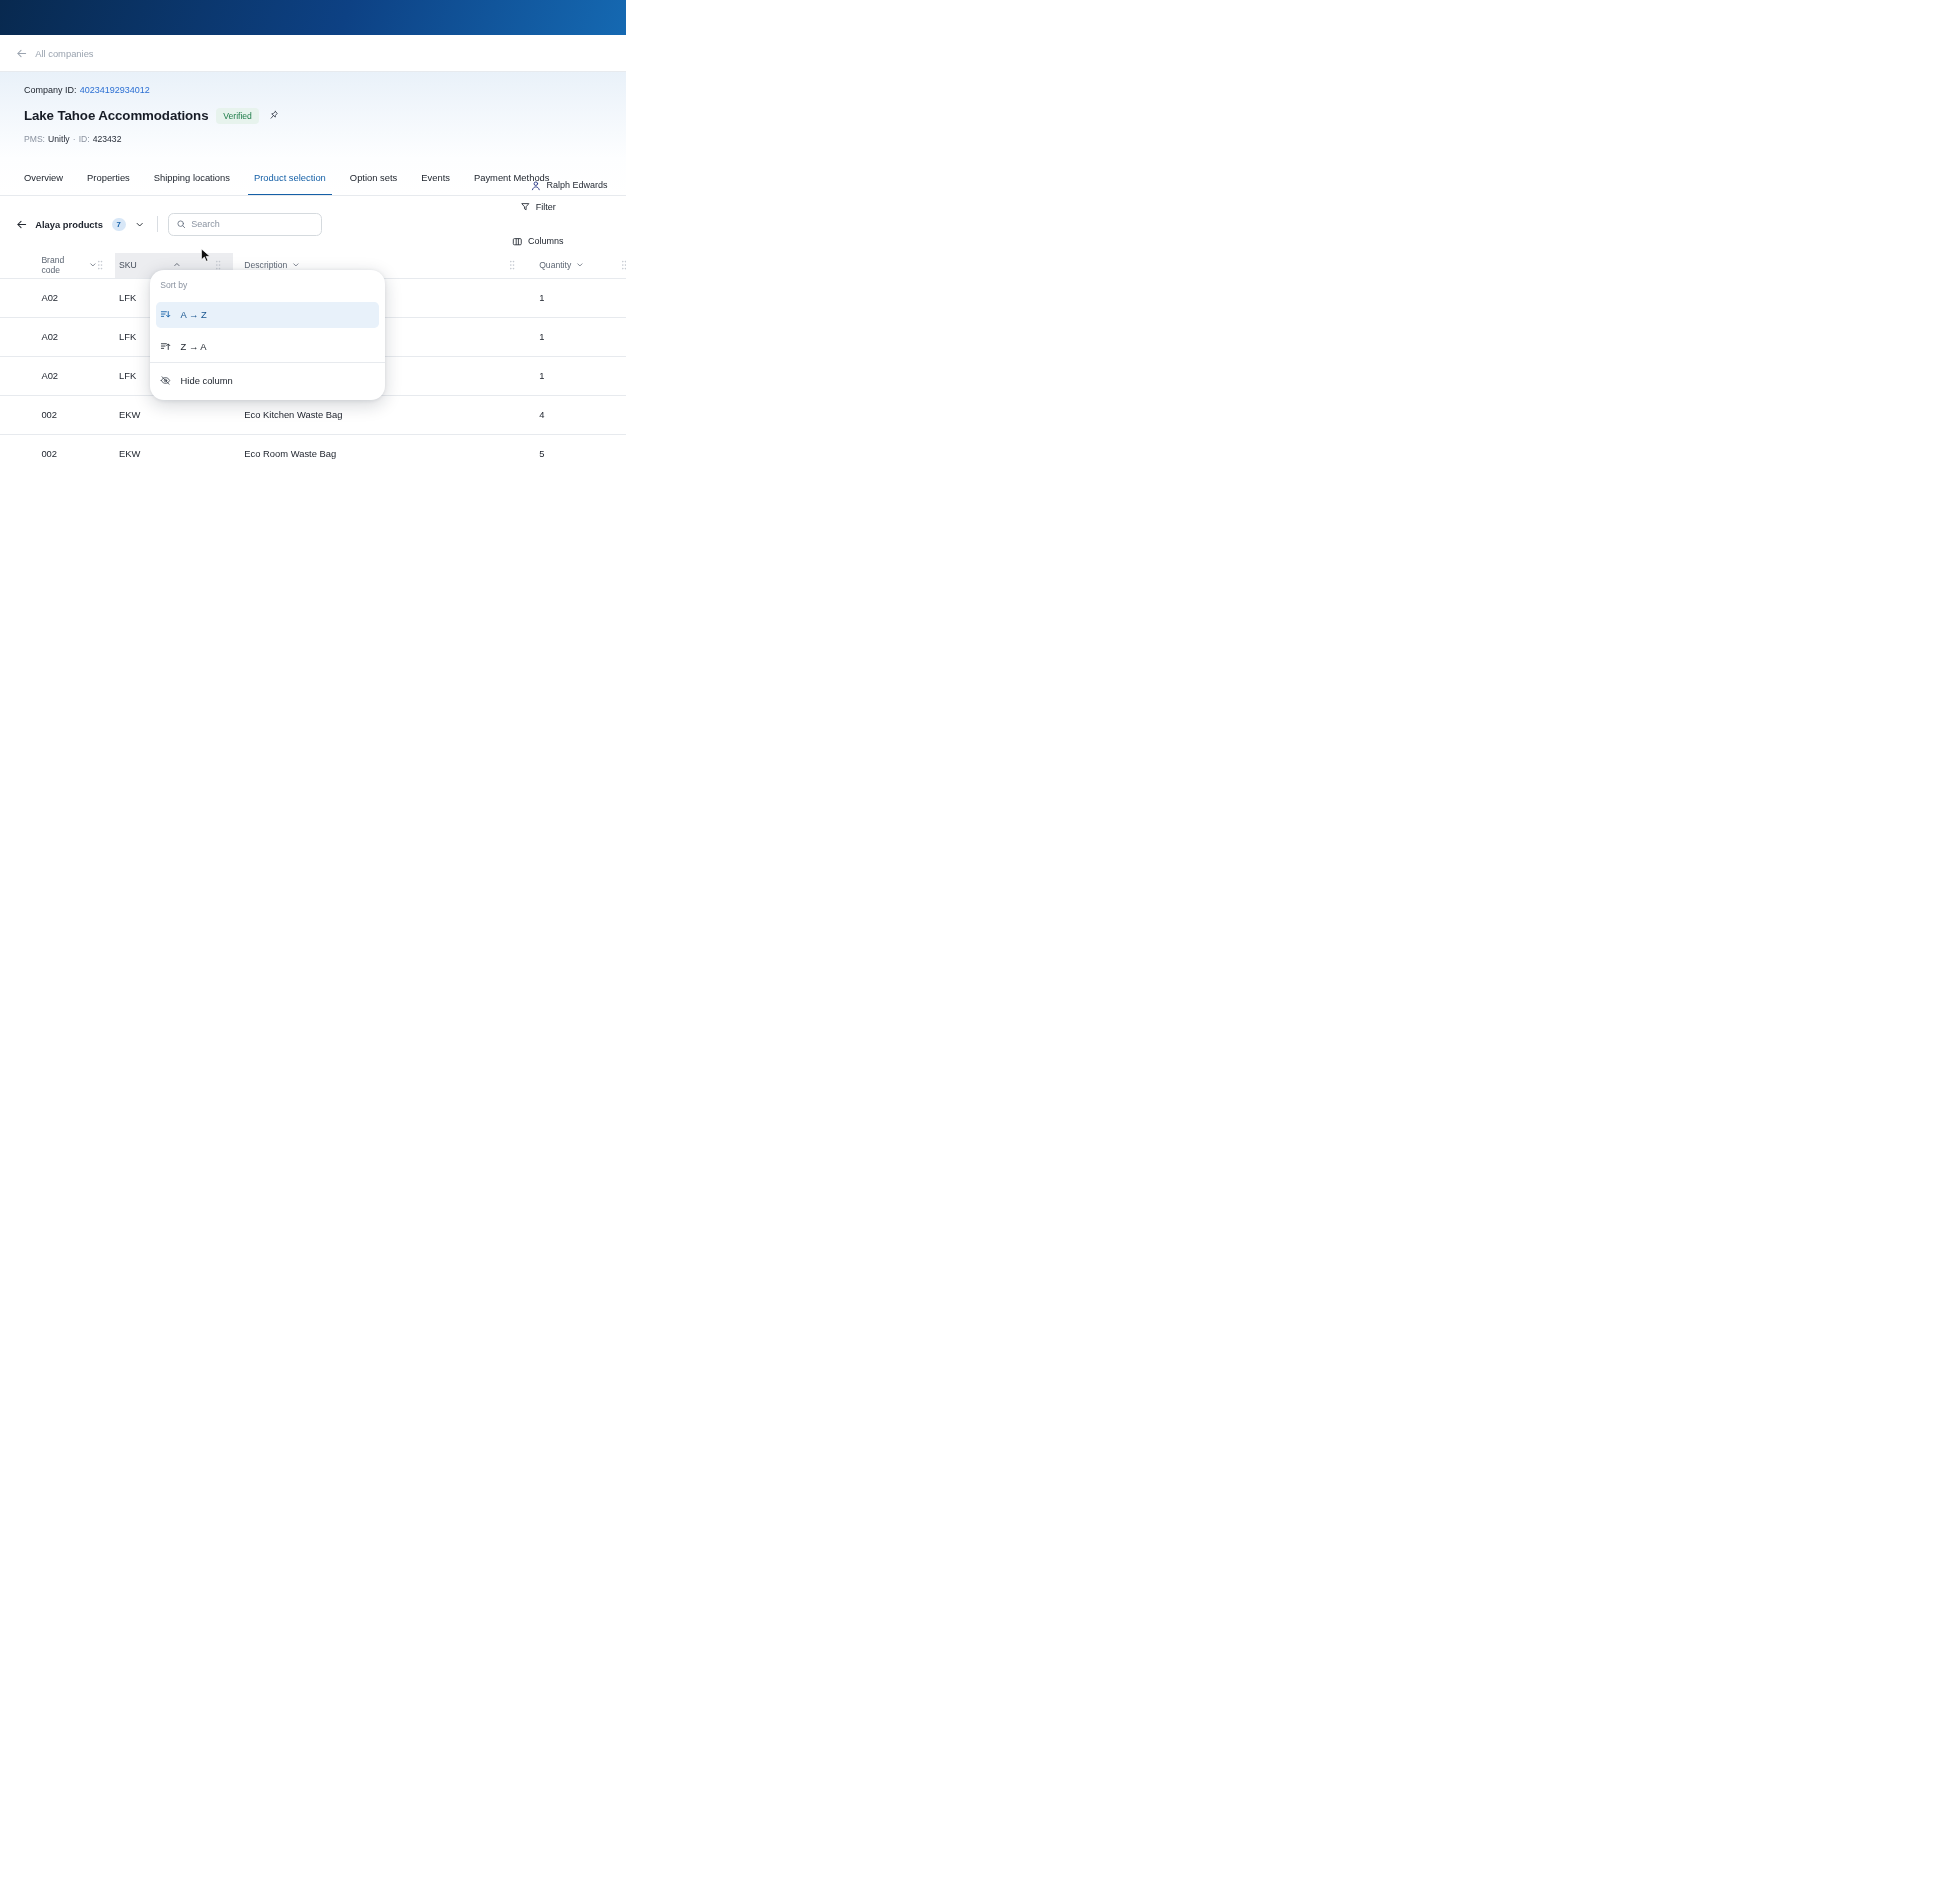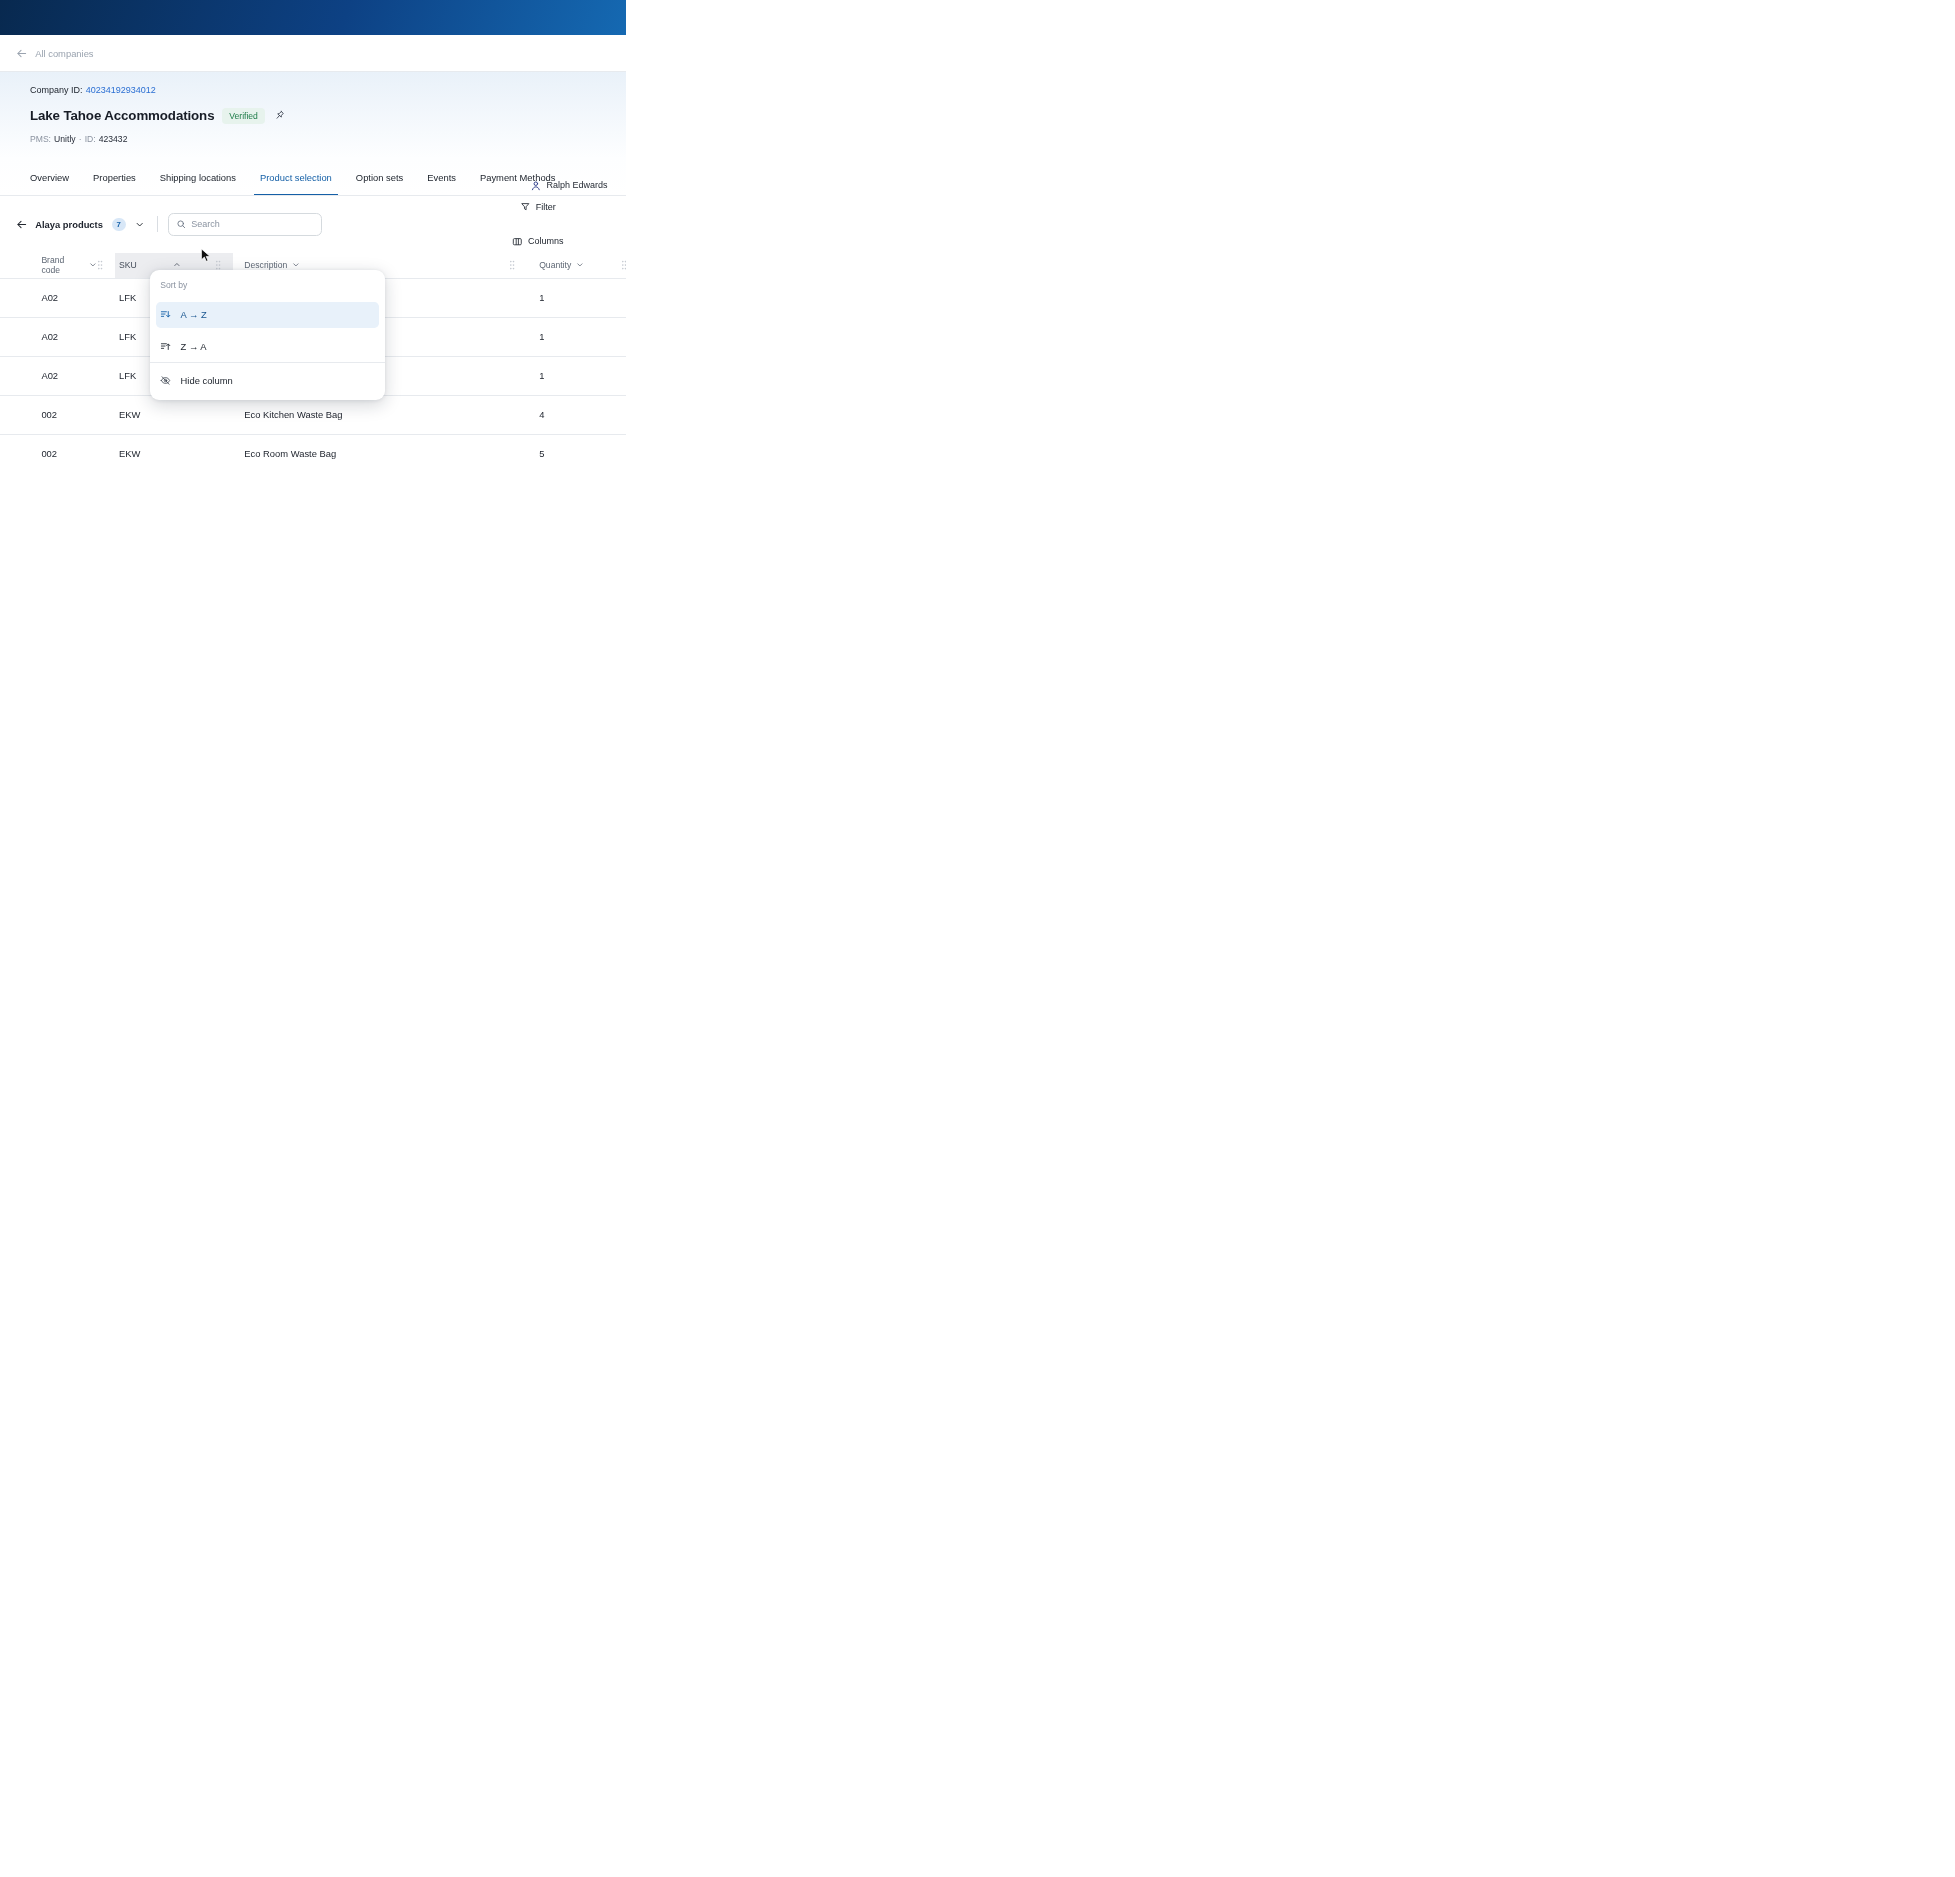--- a/index.html
+++ b/index.html
@@ -9,21 +9,21 @@
 
   
   .topbar { height:35px; background:linear-gradient(110deg,#08294f 0%, #0d4184 55%, #1569b2 100%); }
 
   
   .breadcrumb-row { height:37px; display:flex; align-items:center; gap:7.8px; padding-left:16.4px;
     border-bottom:0.4px solid #e7eaee; background:#fff; cursor:pointer; }
   .breadcrumb-label { font-size:9.4px; color:#9aa3af; }
 
   
-  .company-header { position:relative; padding:13px 0 0 30px;
+  .company-header { position:relative; padding:13px 0 0 24px;
     background:linear-gradient(180deg,#e9f1f9 0%, #fdfeff 70%, #ffffff 100%);
     border-bottom:0.4px solid #e7eaee; }
   .company-id-line { font-size:9px; display:flex; gap:3.1px; align-items:baseline; }
   .company-id-link { color:#2b6fd3; text-decoration:none; }
   .company-name-row { margin-top:12.5px; display:flex; align-items:center; gap:7.8px; }
   .company-name { font-size:13.3px; font-weight:700; letter-spacing:-0.1px; color:#171c26; line-height:16.4px; }
   .badge-verified { background:#e7f3ed; color:#1e7c48; font-size:8.6px; font-weight:500;
     padding:3.1px 7px; border-radius:3.9px; line-height:10.2px; }
   .pin-btn { margin-left:1.6px; display:flex; align-items:center; cursor:pointer; }
   .user-chip { position:absolute; right:18.4px; top:108px; display:flex; align-items:flex-start; gap:5.1px;
@@ -62,21 +62,21 @@
   .th .chev { margin-left:4.7px; display:flex; align-items:center; }
   .th .drag { margin-left:auto; margin-right:11.7px; display:flex; align-items:center; cursor:grab; }
   .th.c3 .drag { margin-right:14px; }
   .th.c4 .drag { margin-right:-0.8px; }
   .th.sorted { background:#ecedf0; color:#454d5a; }
   .c1 { padding-left:9.4px;margin-left:32px; } .c2 { padding-left:4px;gap:32px; } .c3 { padding-left:11.3px; } .c4 { padding-left:10.2px; }
   .trow { height:39px; border-bottom:0.4px solid #e7eaee; align-items:center; font-size:9.4px; color:#1c212b; }
   .td { white-space:nowrap; overflow:hidden; }
 
   
-  .sort-menu { position:absolute; left:150px; top:270px; width:235px; background:#fff; border-radius:9px;
+  .sort-menu { position:absolute; left:150px; top:270px; width:235px; background:#fff; border-radius:14px;
     box-shadow:0 4.7px 17px rgba(18,28,45,0.18), 0 0.8px 3.9px rgba(18,28,45,0.08); padding:7px 6.3px 4.7px; z-index:20; }
   .menu-title { font-size:8.6px; color:#8b93a0; padding:3.1px 3.9px 11.7px; }
   .menu-item { display:flex; align-items:center; gap:9.4px; height:26px; border-radius:4.7px;
     padding:0 3.9px; font-size:9.4px; color:#20262f; cursor:pointer; }
   .menu-item.selected { background:#e8f1fa; color:#17548f; font-weight:500; }
   .menu-item.second { margin-top:5.9px; }
   .menu-divider { height:0.4px; background:#e7eaee; margin:2.3px -6.3px; }
   .menu-item.hide-item { height:31px; margin-top:2.3px; border-radius:0 0 5.5px 5.5px; }
 
   

